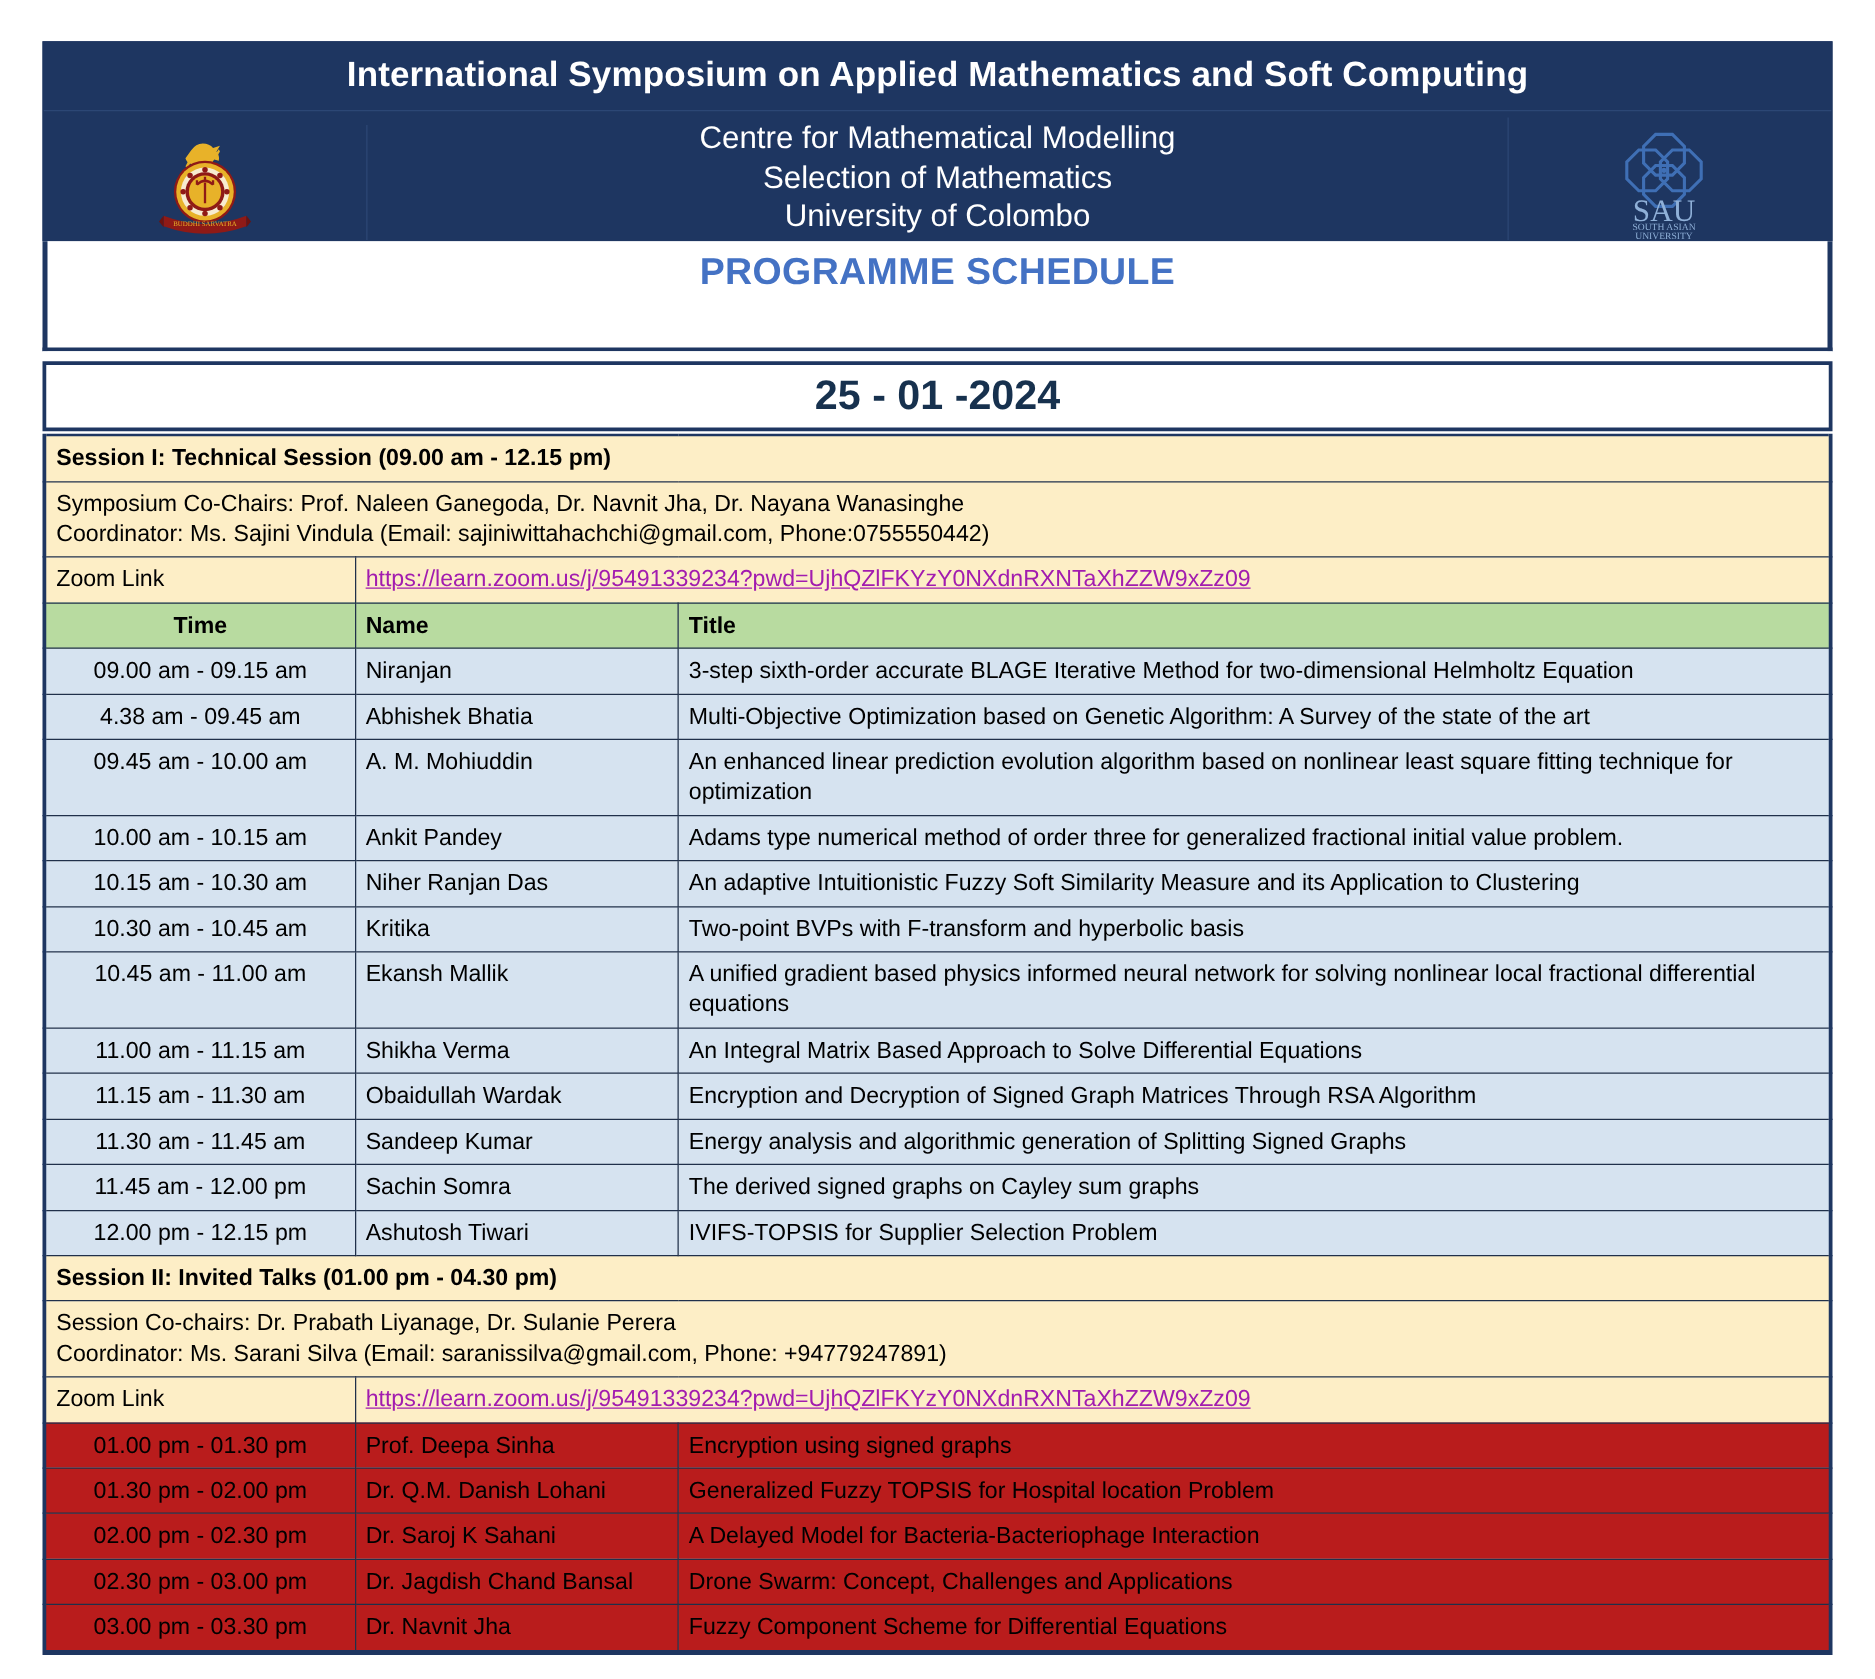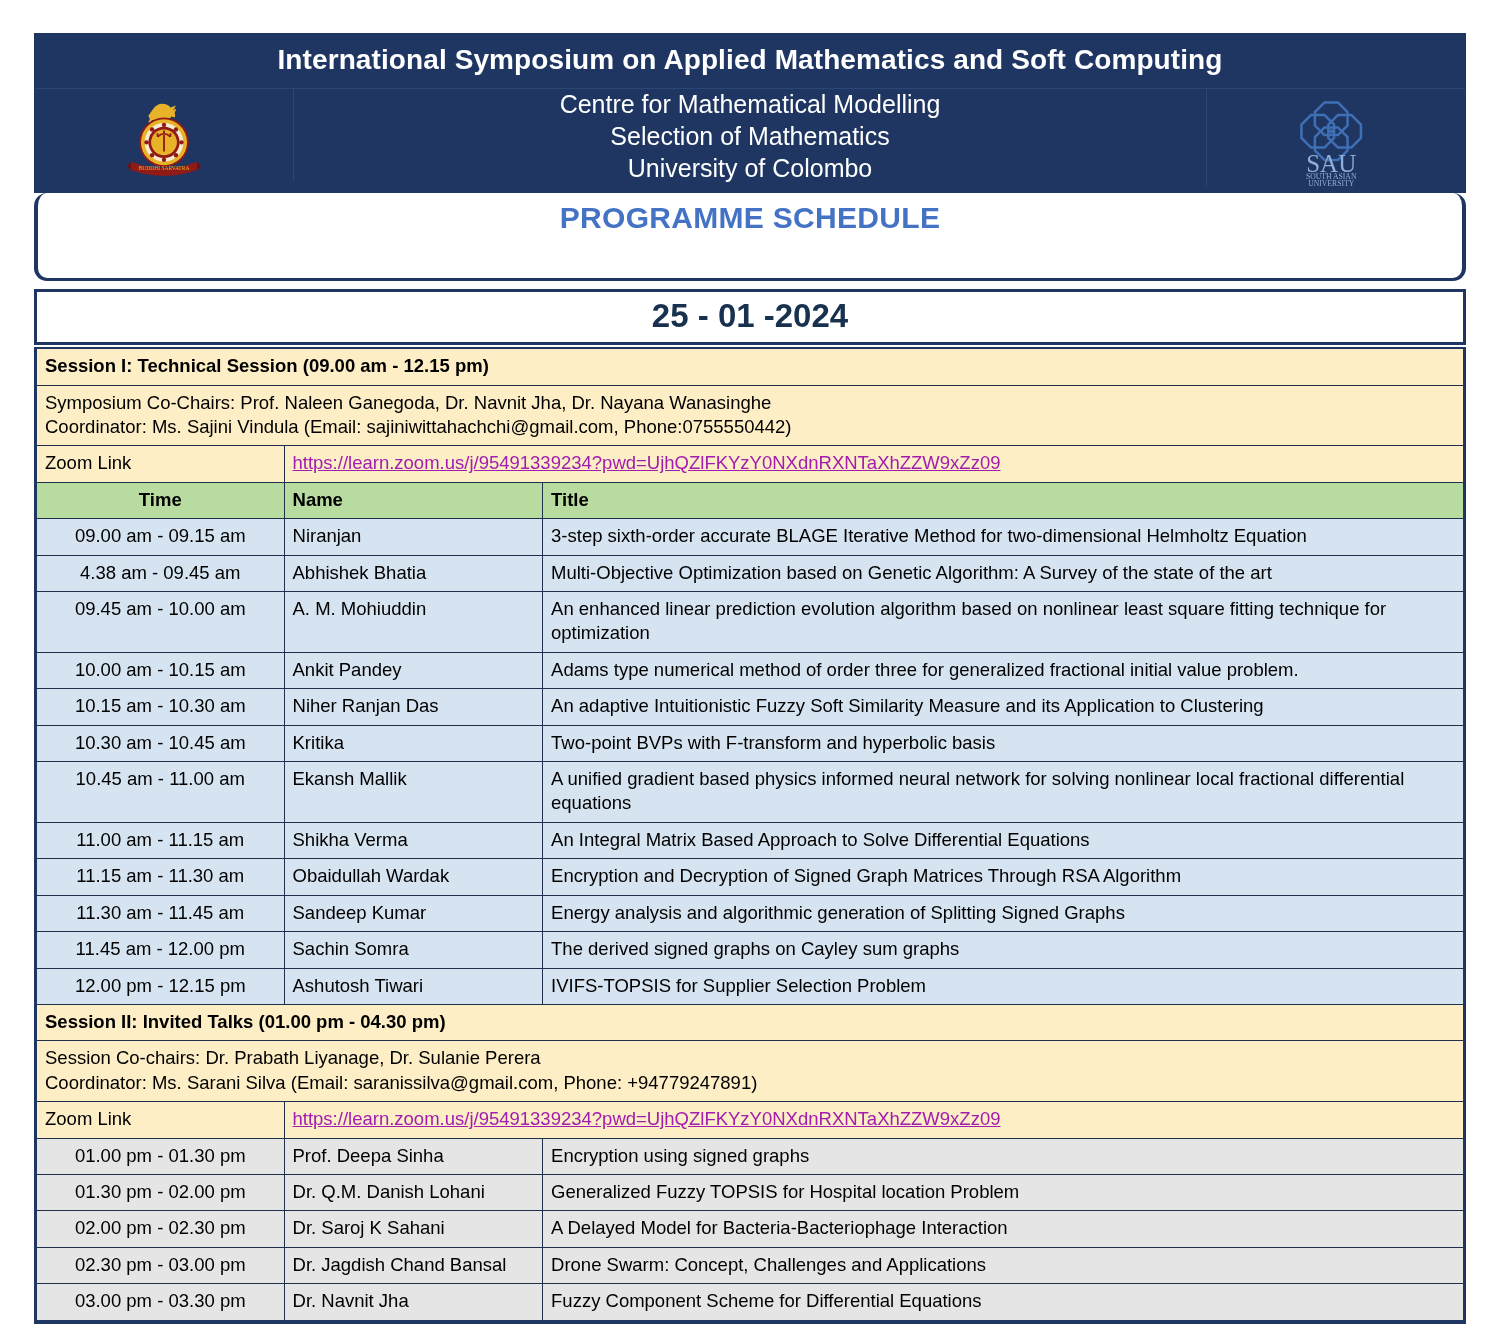--- a/index.html
+++ b/index.html
@@ -32,21 +32,21 @@
     color: #ffffff;
     font-size: 28px;
     font-weight: bold;
     text-align: center;
     padding: 10px 6px 12px 6px;
     letter-spacing: 0.1px;
     line-height: 1.15;
   }
   .banner-body {
     display: flex;
-    align-items: flex-start;
+    align-items: flex-end;
     border-top: 1px solid #2c4775;
     height: 103px;
   }
   .logo-cell {
     width: 258px;
     display: flex;
     align-items: center;
     justify-content: center;
     border-right: 1px solid #2c4775;
     flex: none;
@@ -69,21 +69,20 @@
 
   
   .title-band {
     background: #ffffff;
     border-left: 4px solid #1e3661;
     border-right: 4px solid #1e3661;
     border-bottom: 3px solid #1e3661;
     height: 88px;
     box-sizing: border-box;
     padding-top: 8px;
-    border-radius: 13px;
   }
   .programme-title {
     color: #4472c4;
     font-size: 30px;
     font-weight: bold;
     text-align: center;
     letter-spacing: 0.3px;
   }
 
   .gap-strip {
@@ -150,21 +149,21 @@
 
   .col-head td {
     background: #b8dba0;
     font-weight: bold;
     font-size: 19px;
     padding: 5px 8px 6px 8px;
   }
   .col-head td.time-h { text-align: center; }
 
   .row-blue td { background: #d6e3f0; }
-  .row-green td { background: #e5e5e5; margin-top: 20px; }
+  .row-green td { background: #b91c1c; margin-top: 20px; }
 
   td.time { text-align: center; }
 
   
   .crest { width: 92px; height: 92px; display: block; }
   .sau { width: 96px; height: 98px; display: block; }
 </style>
 </head>
 <body>
 

